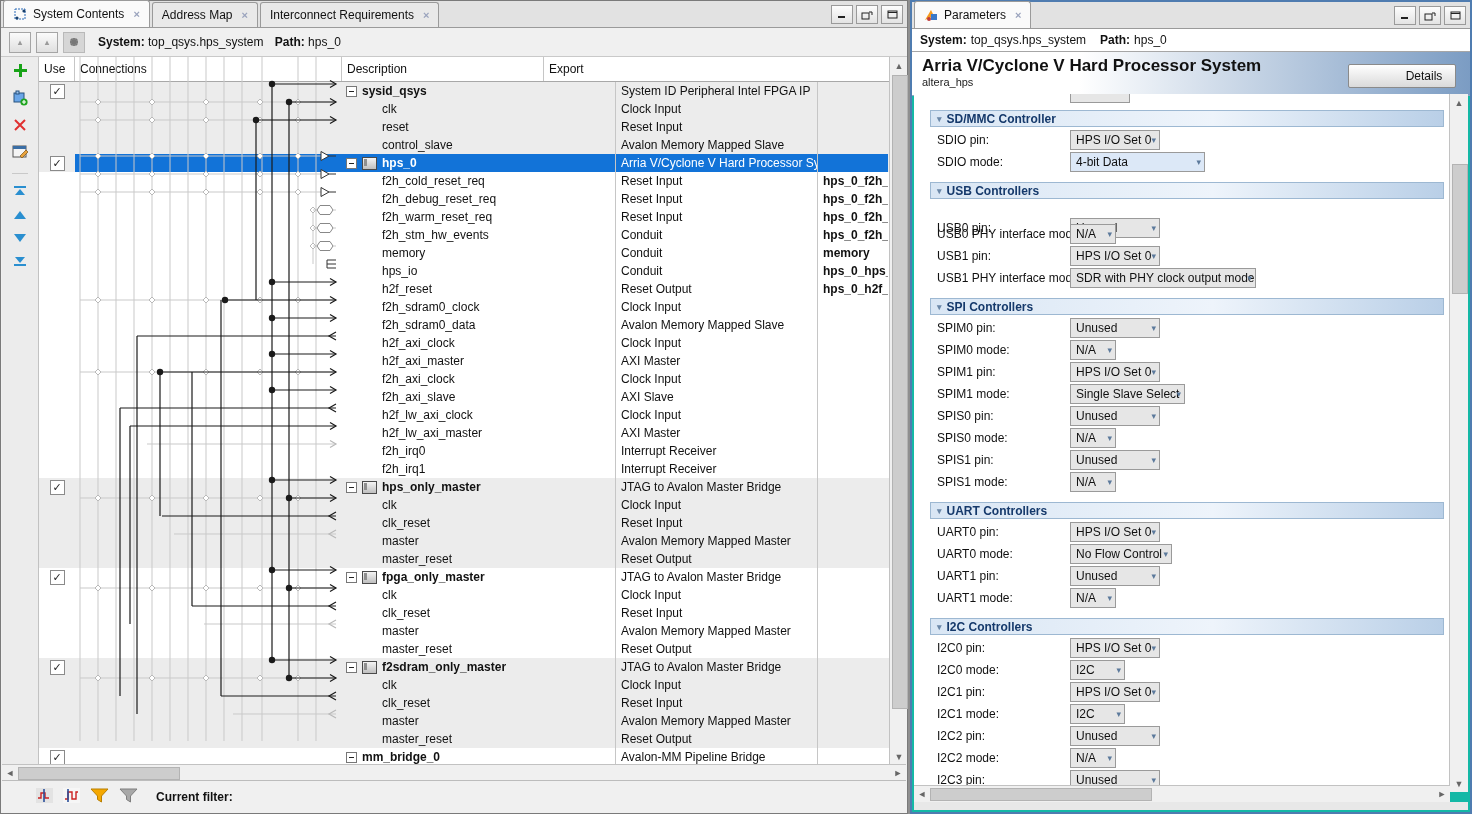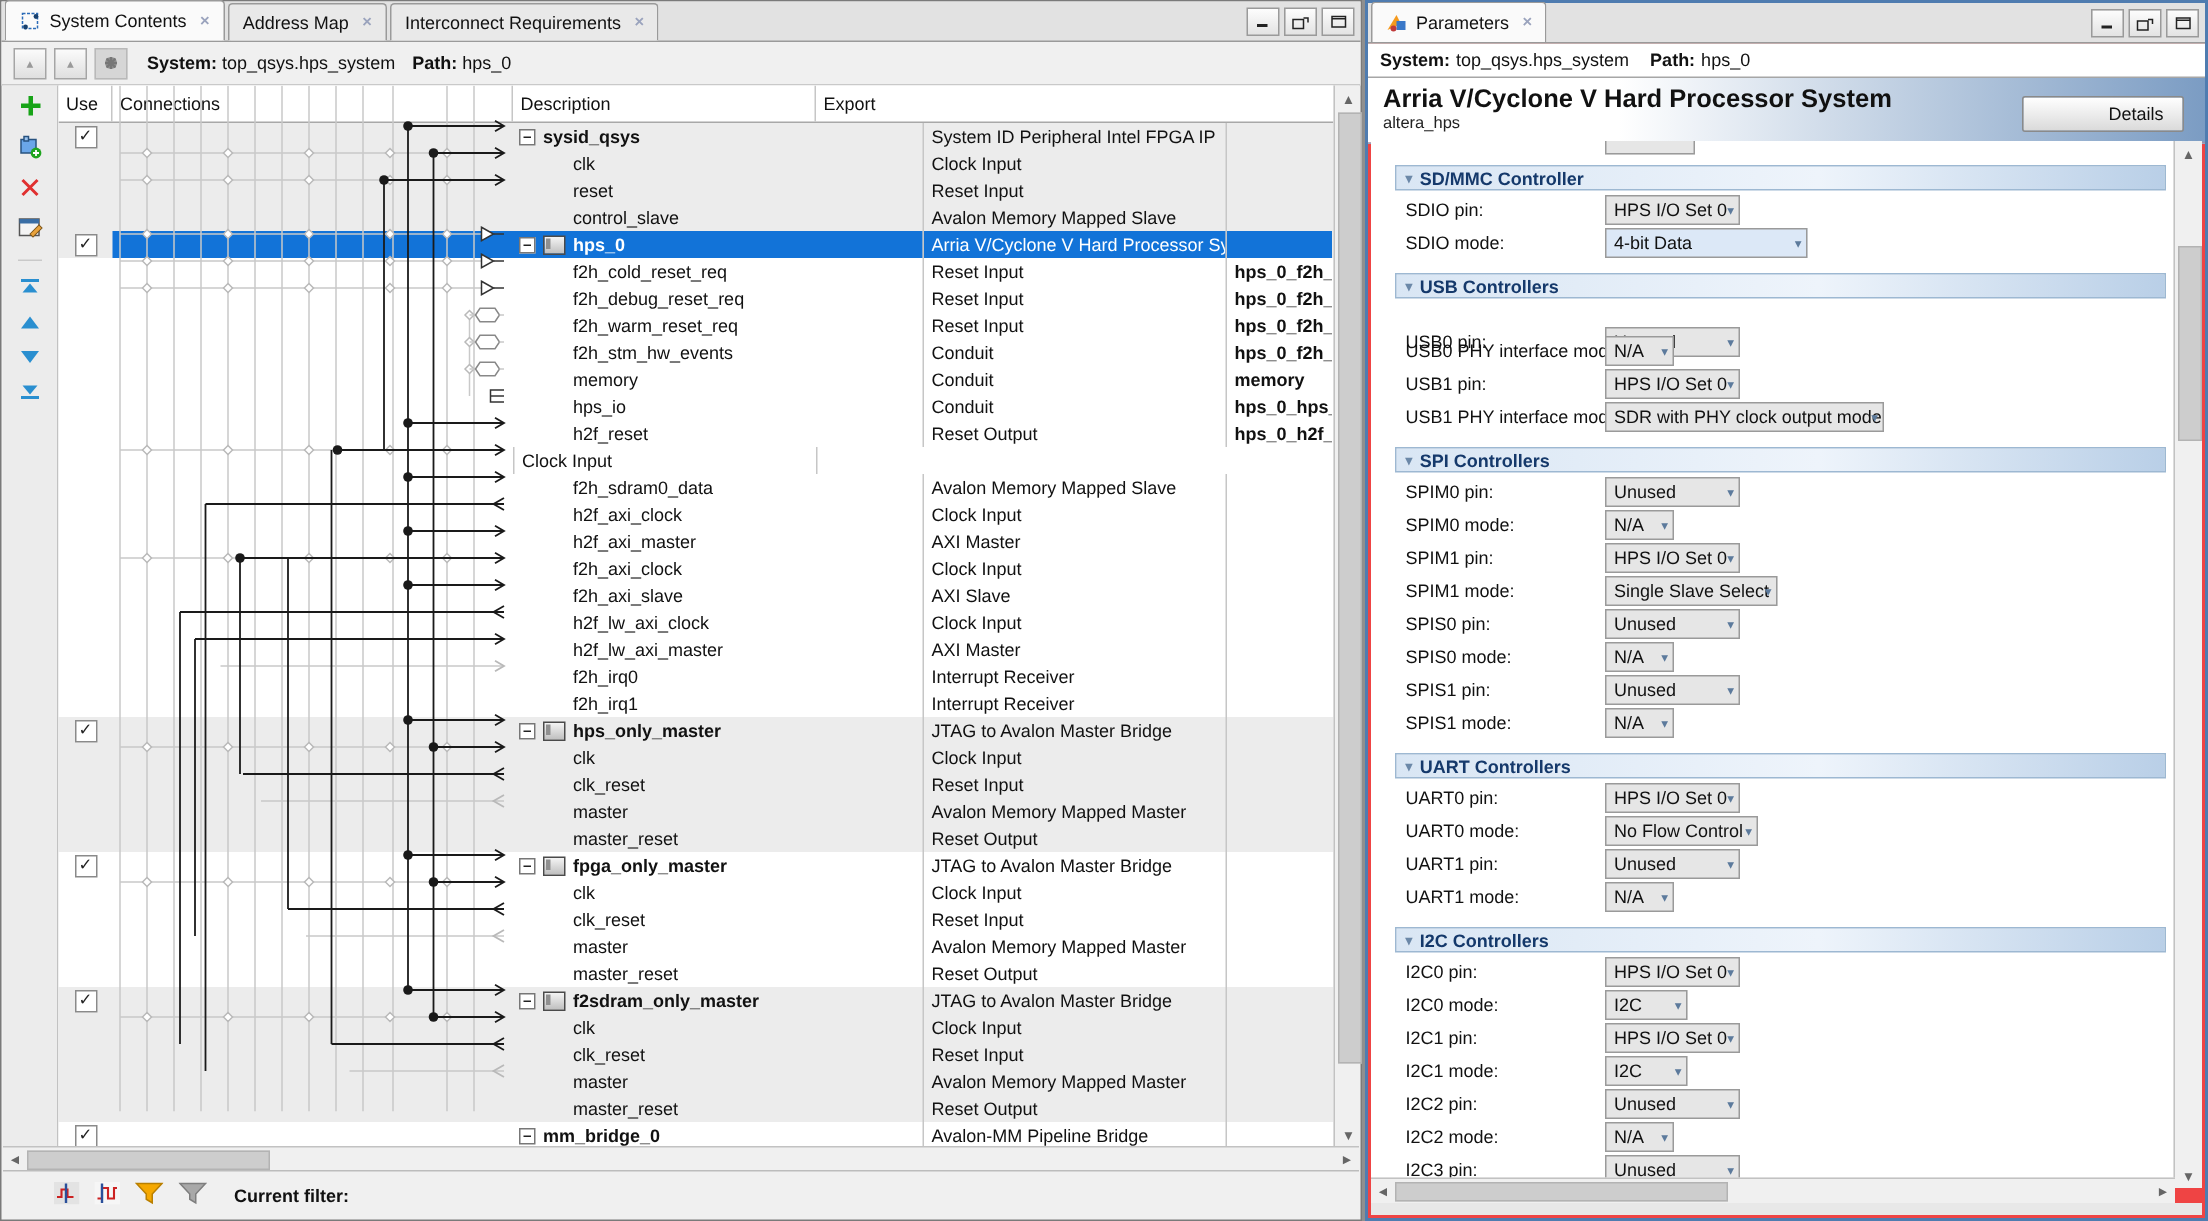--- a/index.html
+++ b/index.html
@@ -1,19 +1,19 @@
 <!DOCTYPE html>
 <html><head>
 <meta charset="utf-8">
 <style>
   html,body{margin:0;padding:0;}
   body{width:1472px;height:814px;background:#8f8f8f;font-family:"Liberation Sans",sans-serif;font-size:12px;color:#111;position:relative;overflow:hidden;}
   .win{position:absolute;top:0;background:#f0f0f0;}
   .win.left{left:0;width:908px;height:814px;border:1px solid #7a7a7a;box-sizing:border-box;}
-  .win.right{left:910px;width:562px;height:814px;border:2px solid #4f7cb0;box-sizing:border-box;background:#ef4444;}
+  .win.right{left:910px;width:562px;height:814px;border:2px solid #4f7cb0;box-sizing:border-box;background:#14b8a6;}
   
   .tabbar{height:26px;background:#e2e2e2;border-bottom:1px solid #9a9a9a;display:flex;align-items:flex-end;position:relative;}
   .tab{height:24px;display:flex;align-items:center;padding:0 9px;border:1px solid #9a9a9a;border-bottom:none;background:#e9e9e9;margin-left:2px;border-radius:3px 3px 0 0;white-space:nowrap;}
   .tab.active{background:#fafafa;height:26px;}
   .tab .close{margin-left:9px;color:#9aa3bd;font-size:11px;font-weight:bold;}
   .tabicon{width:14px;height:14px;margin-right:6px;display:inline-block;}
   .wincontrols{position:absolute;right:4px;top:4px;display:flex;gap:3px;}
   .wbtn{width:20px;height:17px;border:1px solid #9a9a9a;background:linear-gradient(#fdfdfd,#e3e3e3);display:flex;align-items:center;justify-content:center;}
   
   .syspath{height:28px;display:flex;align-items:center;background:#f0f0f0;padding-left:8px;gap:5px;border-bottom:1px solid #c9c9c9;}
@@ -306,20 +306,24 @@
             <div class="cell c-name">
               <span class="indent"></span>
               <span>h2f_reset</span>
             </div>
             <div class="cell c-desc">Reset Output</div>
             <div class="cell c-exp">hps_0_h2f_reset</div>
           </div>
           <div class="row">
             <div class="cell c-use"></div>
             <div class="cell c-conn"></div>
+            <div class="cell c-name">
+              <span class="indent"></span>
+              <span>f2h_sdram0_clock</span>
+            </div>
             <div class="cell c-desc">Clock Input</div>
             <div class="cell c-exp"></div>
           </div>
           <div class="row">
             <div class="cell c-use"></div>
             <div class="cell c-conn"></div>
             <div class="cell c-name">
               <span class="indent"></span>
               <span>f2h_sdram0_data</span>
             </div>

